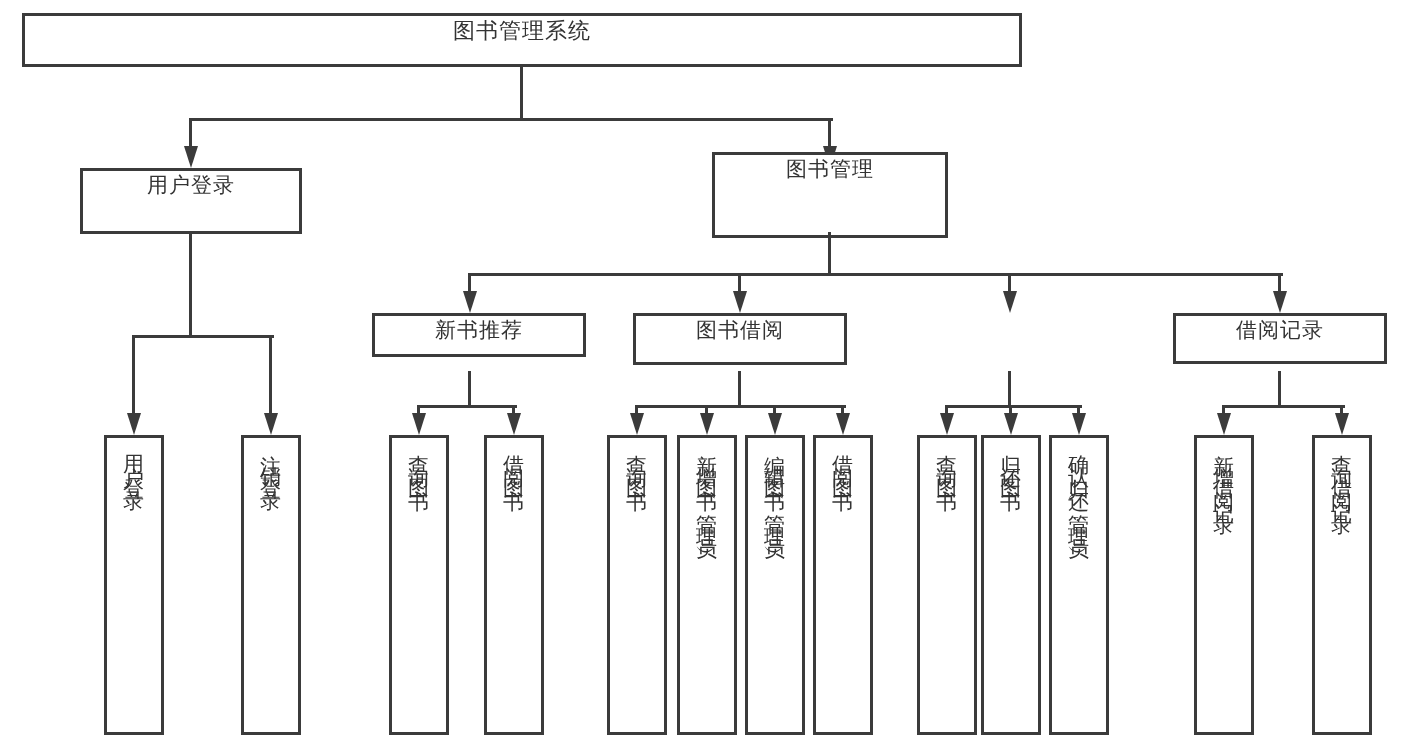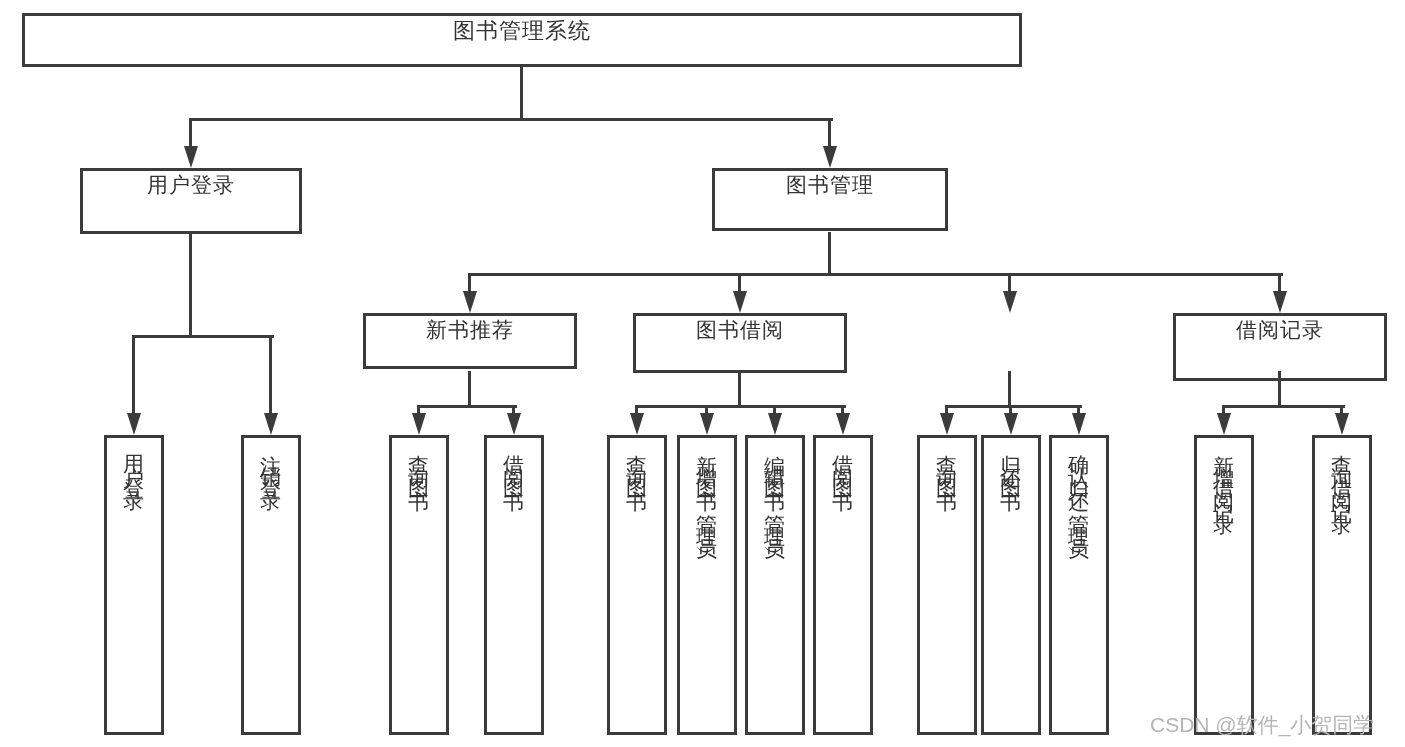--- a/index.html
+++ b/index.html
@@ -49,21 +49,21 @@
   <div class="vline" style="left:520px;top:65px;height:56px"></div>
   <div class="hbar" style="left:189px;top:118px;width:644px"></div>
   <div class="vline" style="left:189px;top:118px;height:30px"></div>
   <div class="arrow" style="left:184px;top:146px"></div>
   <div class="vline" style="left:828px;top:118px;height:30px"></div>
   <div class="arrow" style="left:823px;top:146px"></div>
 
   <div class="box" style="left:80px;top:168px;width:222px;height:66px">
     <span class="hlabel">用户登录</span>
   </div>
-  <div class="box" style="left:712px;top:168px;width:236px;height:63px">
+  <div class="box" style="left:712px;top:152px;width:236px;height:86px">
     <span class="hlabel">图书管理</span>
   </div>
 
   <div class="vline" style="left:189px;top:232px;height:105px"></div>
   <div class="hbar" style="left:132px;top:335px;width:142px"></div>
   <div class="vline" style="left:132px;top:335px;height:80px"></div>
   <div class="arrow" style="left:127px;top:413px"></div>
   <div class="vline" style="left:269px;top:335px;height:80px"></div>
   <div class="arrow" style="left:264px;top:413px"></div>
 
@@ -71,27 +71,27 @@
   <div class="hbar" style="left:468px;top:273px;width:815px"></div>
   <div class="vline" style="left:468px;top:273px;height:20px"></div>
   <div class="arrow" style="left:463px;top:291px"></div>
   <div class="vline" style="left:738px;top:273px;height:20px"></div>
   <div class="arrow" style="left:733px;top:291px"></div>
   <div class="vline" style="left:1008px;top:273px;height:20px"></div>
   <div class="arrow" style="left:1003px;top:291px"></div>
   <div class="vline" style="left:1278px;top:273px;height:20px"></div>
   <div class="arrow" style="left:1273px;top:291px"></div>
 
-  <div class="box" style="left:363px;top:313px;width:214px;height:56px">
+  <div class="box" style="left:372px;top:313px;width:214px;height:44px">
     <span class="hlabel">新书推荐</span>
   </div>
-  <div class="box" style="left:633px;top:313px;width:214px;height:60px">
+  <div class="box" style="left:633px;top:313px;width:214px;height:52px">
     <span class="hlabel">图书借阅</span>
   </div>
-  <div class="box" style="left:1173px;top:313px;width:214px;height:68px">
+  <div class="box" style="left:1173px;top:313px;width:214px;height:51px">
     <span class="hlabel">借阅记录</span>
   </div>
 
   <div class="vline" style="left:468px;top:371px;height:36px"></div>
   <div class="hbar" style="left:417px;top:405px;width:100px"></div>
   <div class="vline" style="left:417px;top:405px;height:10px"></div>
   <div class="arrow" style="left:412px;top:413px"></div>
   <div class="vline" style="left:512px;top:405px;height:10px"></div>
   <div class="arrow" style="left:507px;top:413px"></div>
 
@@ -159,15 +159,14 @@
     <span class="vtext">确认归还（管理员）</span>
   </div>
 
   <div class="box leaf" style="left:1194px">
     <span class="vtext">新增借阅记录</span>
   </div>
   <div class="box leaf" style="left:1312px">
     <span class="vtext">查询借阅记录</span>
   </div>
 
-  <div class="watermark">CSDN @软件_小贺同学</div>
 
 </div>
 
 </body></html>

